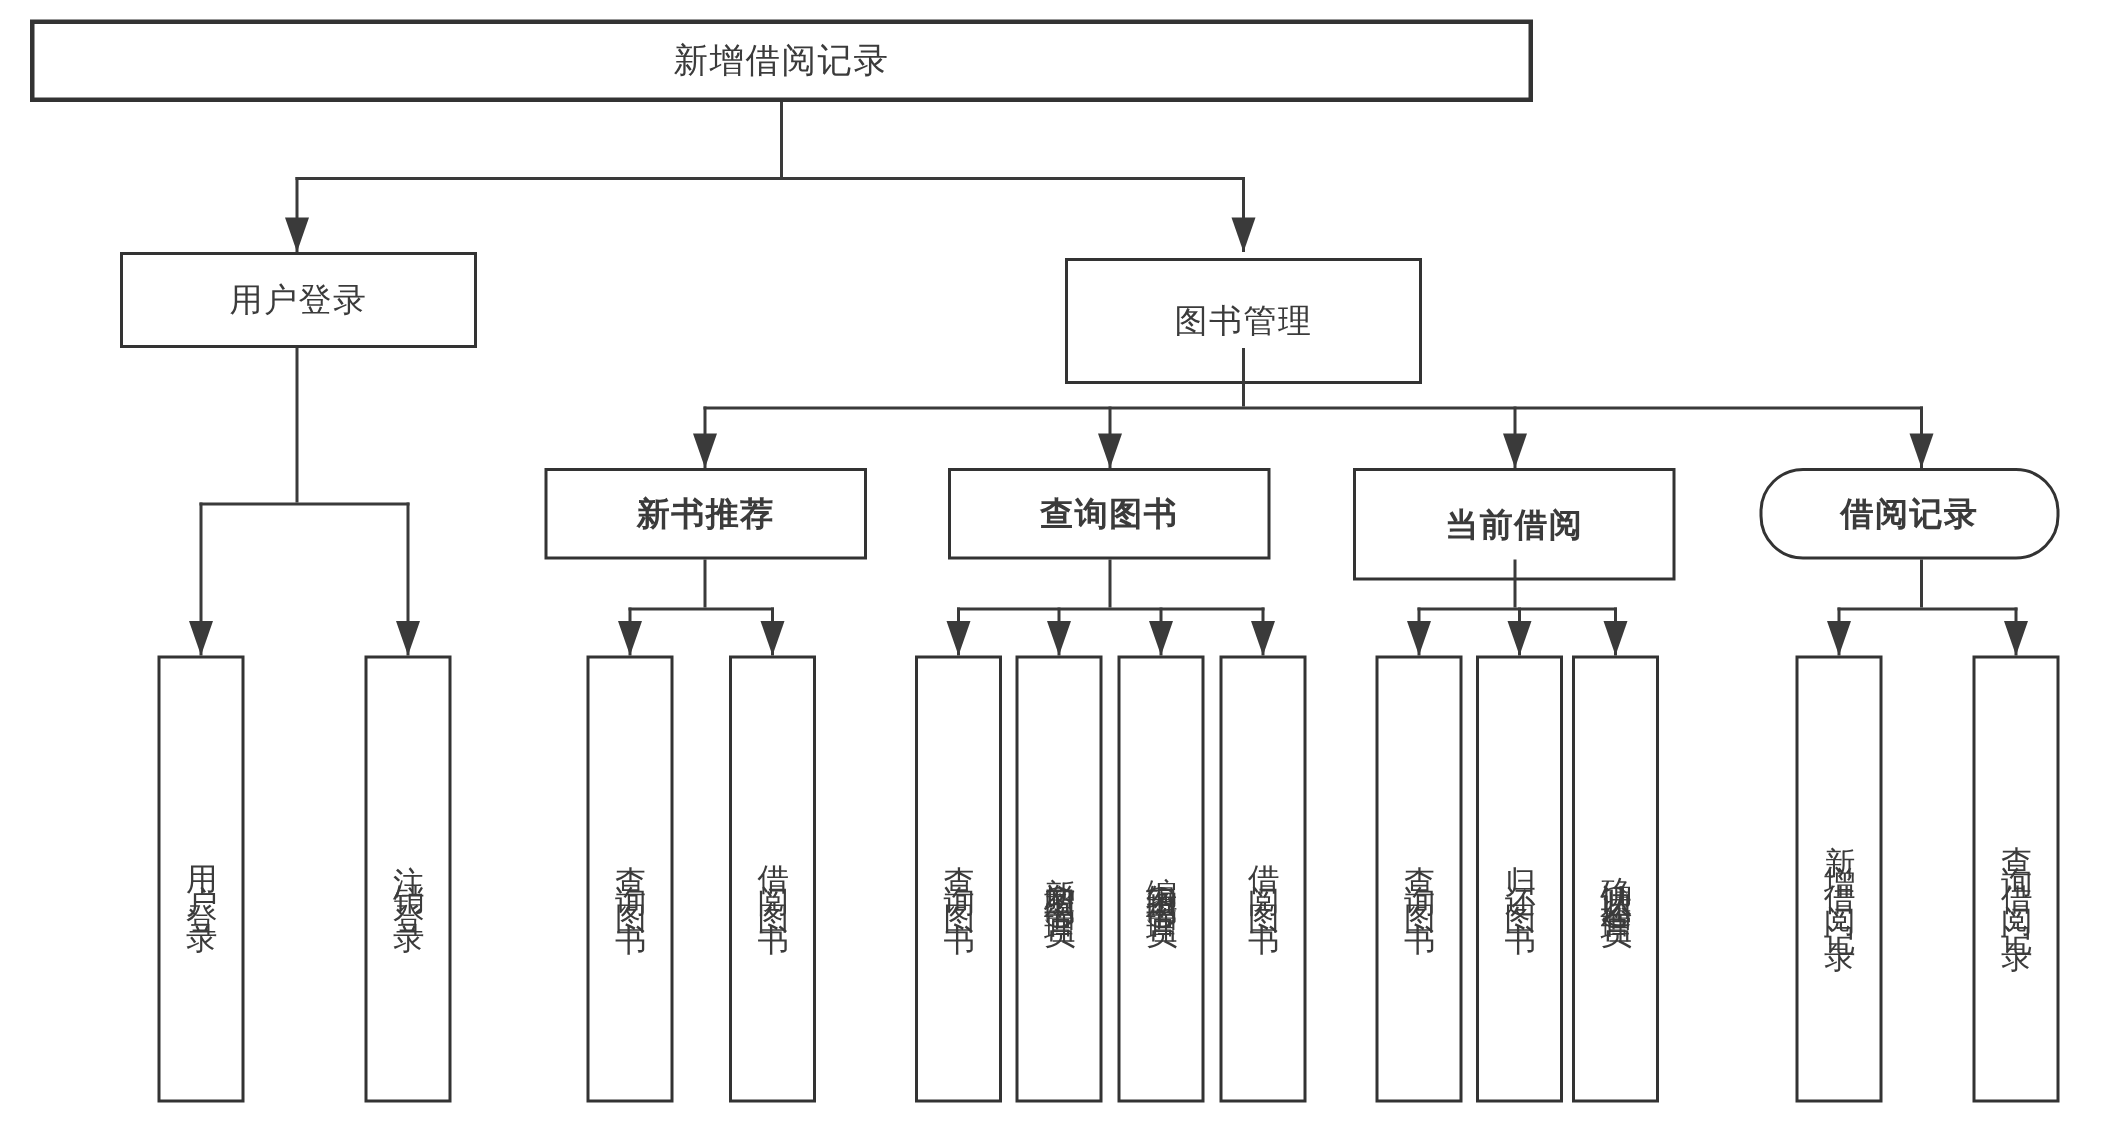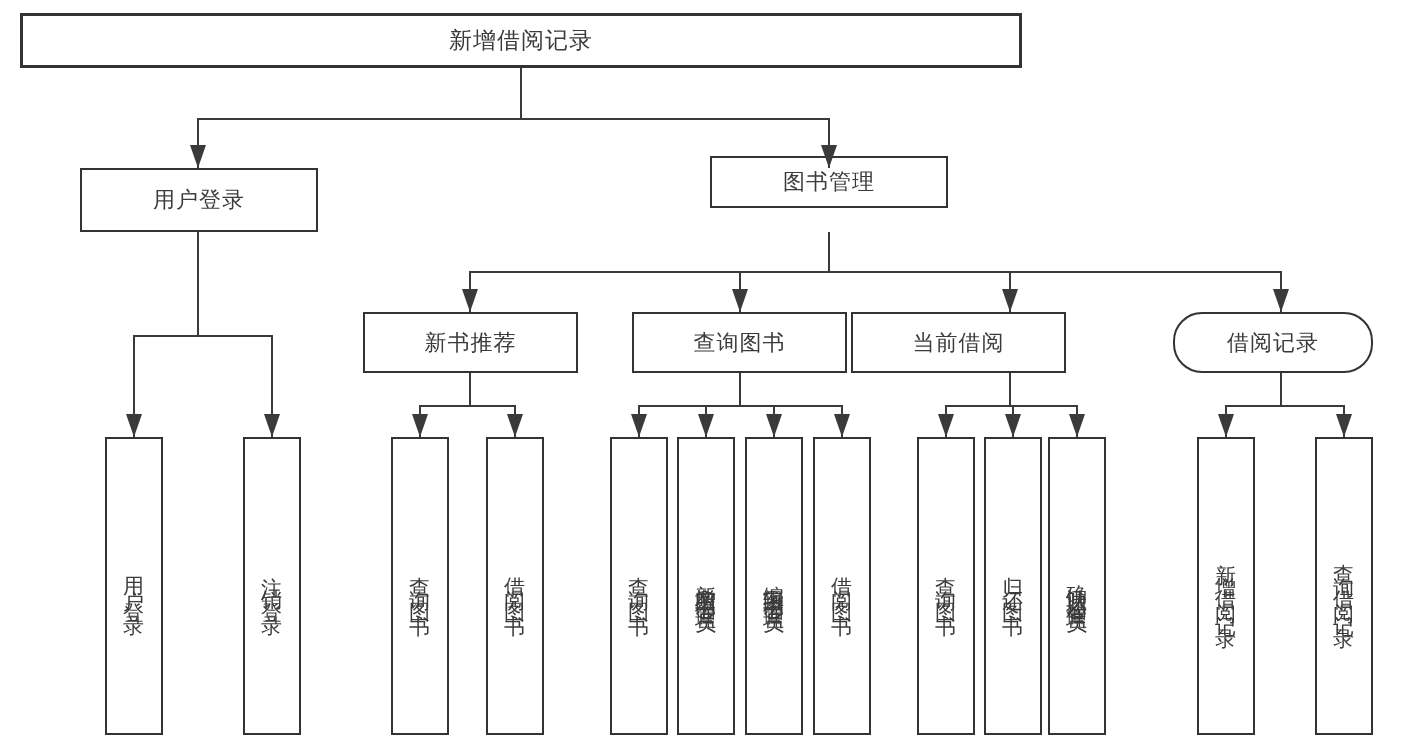--- a/index.html
+++ b/index.html
@@ -17,21 +17,21 @@
     background: #ffffff;
     border: 2px solid #333333;
     box-sizing: border-box;
     display: flex;
     align-items: center;
     justify-content: center;
     color: #3b3b3b;
   }
   .node.root { border-width: 3px; font-size: 23px; letter-spacing: 1px; }
   .node.lvl2 { font-size: 22px; letter-spacing: 1px; }
-  .node.lvl3 { font-size: 22px; letter-spacing: 1px; }
+  .node.lvl3 { font-size: 22px; letter-spacing: 1px; font-weight: bold; }
   .node.leaf {
     writing-mode: vertical-rl;
     text-orientation: mixed;
     font-size: 21px;
     letter-spacing: 13px;
     line-height: 1;
   }
   .node.leaf.tight { letter-spacing: 4px; }
   .vline { position: absolute; width: 2px; background: #3a3a3a; }
   .hline { position: absolute; height: 2px; background: #3a3a3a; }
@@ -53,25 +53,25 @@
   }
 </style>
 </head>
 <body>
 
 <div id="stage">
 
   <div class="node root" style="left:20px; top:13px; width:1002px; height:55px;">新增借阅记录</div>
 
   <div class="node lvl2" style="left:80px; top:168px; width:238px; height:64px;">用户登录</div>
-  <div class="node lvl2" style="left:710px; top:156px; width:238px; height:52px;">图书管理</div>
+  <div class="node lvl2" style="left:710px; top:172px; width:238px; height:84px;">图书管理</div>
 
   <div class="node lvl3" style="left:363px; top:312px; width:215px; height:61px;">新书推荐</div>
   <div class="node lvl3" style="left:632px; top:312px; width:215px; height:61px;">查询图书</div>
-  <div class="node lvl3" style="left:851px; top:312px; width:215px; height:61px;">当前借阅</div>
+  <div class="node lvl3" style="left:902px; top:312px; width:215px; height:75px;">当前借阅</div>
   <div class="node lvl3" style="left:1173px; top:312px; width:200px; height:61px;border-radius:29px;">借阅记录</div>
 
   <div class="node leaf" style="left:105px; top:437px; width:58px; height:298px;">用户登录</div>
   <div class="node leaf" style="left:243px; top:437px; width:58px; height:298px;">注销登录</div>
   <div class="node leaf" style="left:391px; top:437px; width:58px; height:298px;">查询图书</div>
   <div class="node leaf" style="left:486px; top:437px; width:58px; height:298px;">借阅图书</div>
   <div class="node leaf" style="left:610px; top:437px; width:58px; height:298px;">查询图书</div>
   <div class="node leaf tight" style="left:677px; top:437px; width:58px; height:298px;">新增图书（管理员）</div>
   <div class="node leaf tight" style="left:745px; top:437px; width:58px; height:298px;">编辑图书（管理员）</div>
   <div class="node leaf" style="left:813px; top:437px; width:58px; height:298px;">借阅图书</div>

